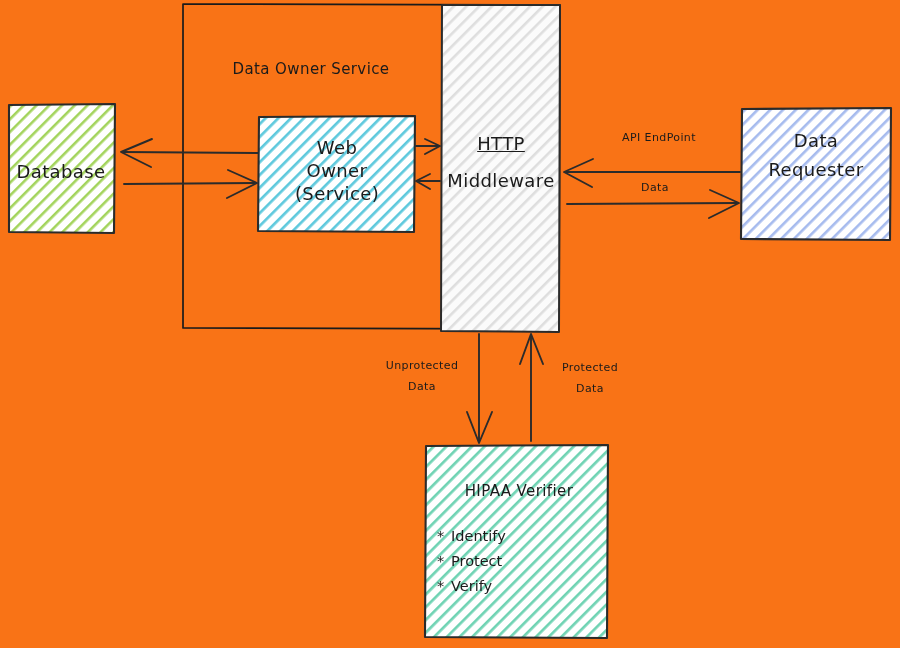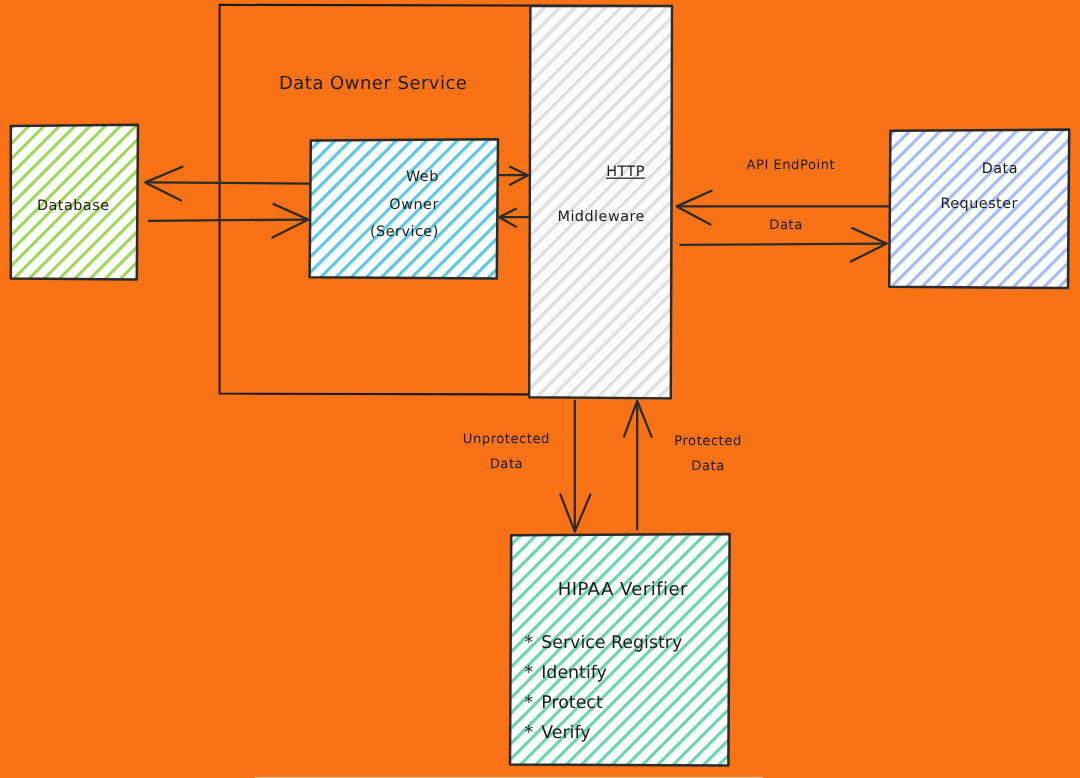--- a/index.html
+++ b/index.html
@@ -34,23 +34,23 @@
   }
   .ctr {
     transform: translateX(-50%);
     text-align: center;
   }
   .box-title {
     font-size: 15px;
     line-height: 22px;
   }
   .node-label {
-    font-size: 12px;
+    font-size: 18px;
     line-height: 23px;
-    text-align: right;
+    text-align: center;
   }
   .edge-label {
     font-size: 11px;
     line-height: 21px;
   }
   .hipaa-title {
     font-size: 15px;
   }
   .hipaa-list {
     position: absolute;
@@ -198,23 +198,20 @@
   </div>
 
   <div class="lbl edge-label ctr" style="left:590px; top:357px;">
     <div>Protected</div>
     <div>Data</div>
   </div>
 
   <div class="lbl hipaa-title ctr" style="left:519px; top:482px;">HIPAA Verifier</div>
 
   <div class="hipaa-list" style="left:437px; top:524px;">
-    <div class="row">
-      <span class="star">*</span><span>Service Registry</span>
-    </div>
     <div class="row">
       <span class="star">*</span><span>Identify</span>
     </div>
     <div class="row">
       <span class="star">*</span><span>Protect</span>
     </div>
     <div class="row">
       <span class="star">*</span><span>Verify</span>
     </div>
   </div>

